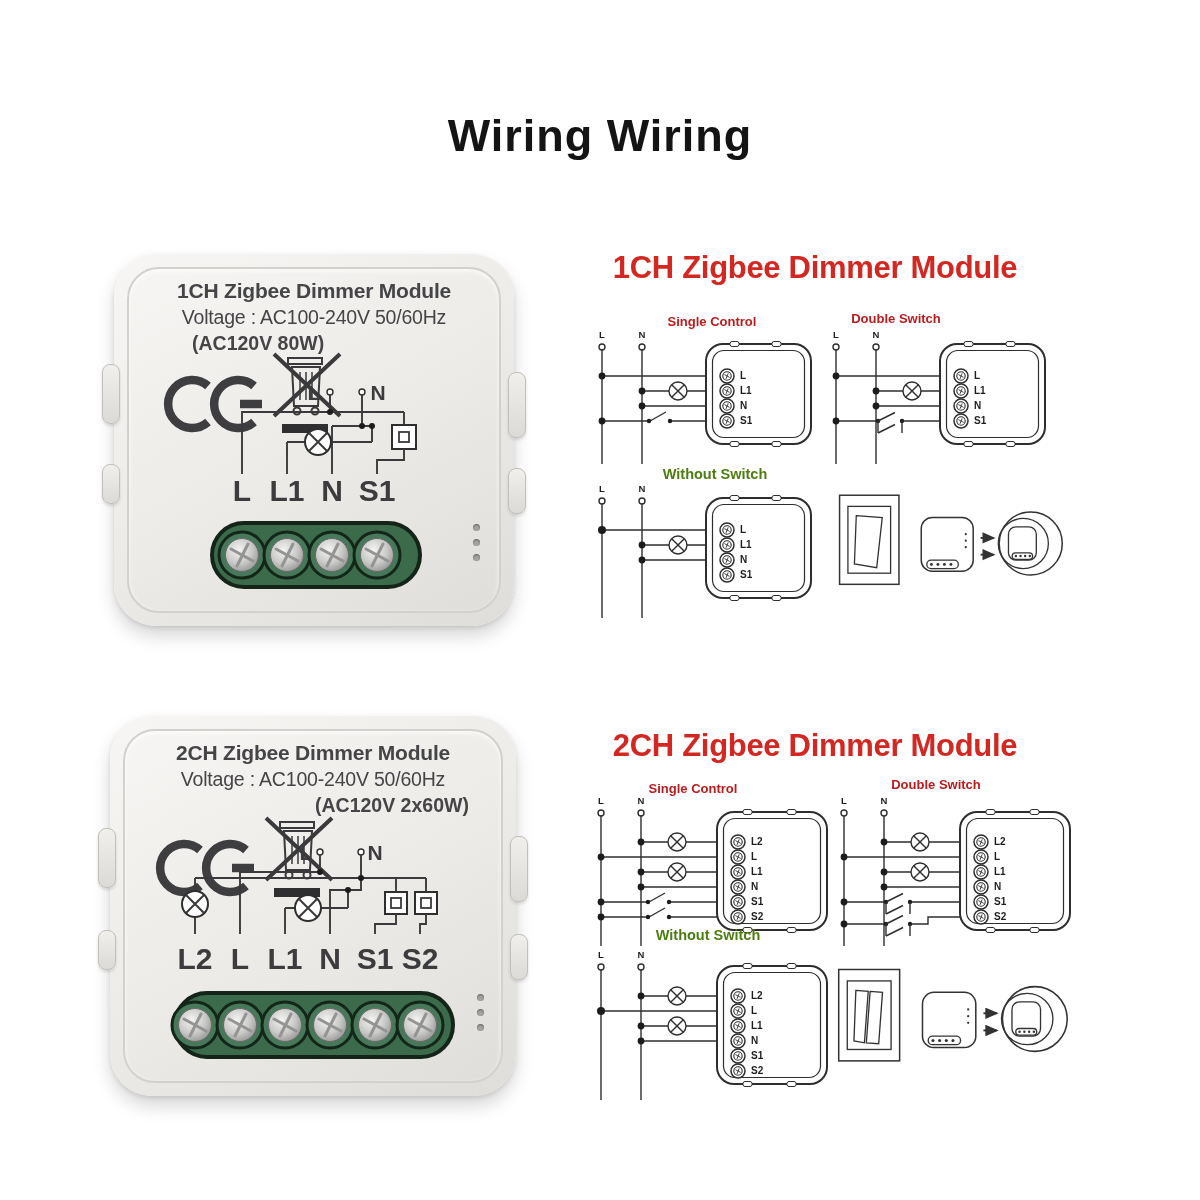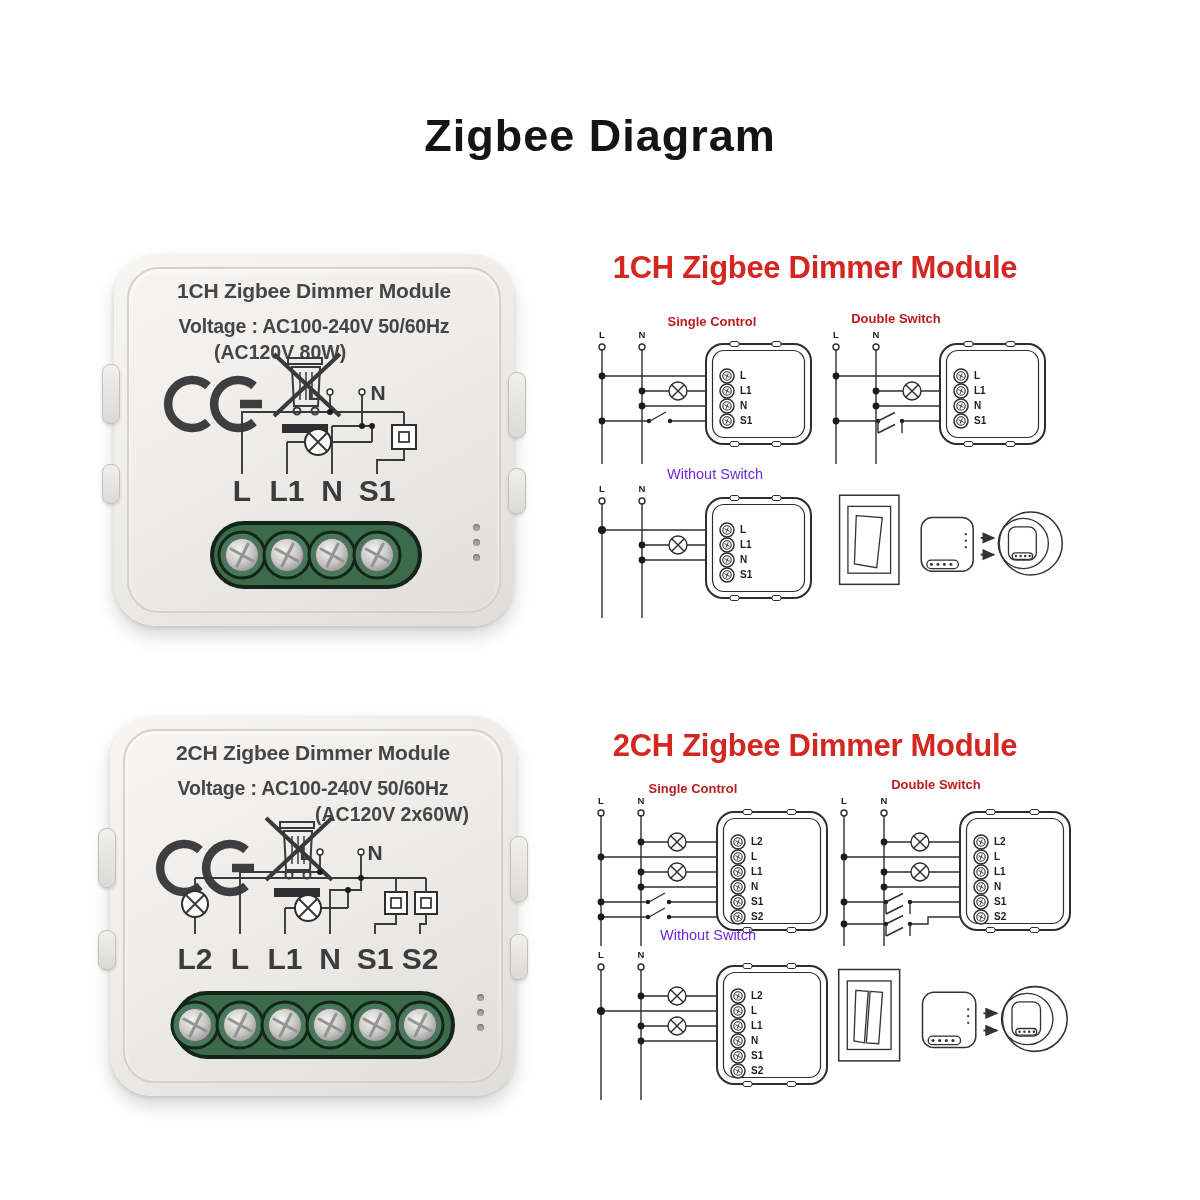--- a/index.html
+++ b/index.html
@@ -11,40 +11,40 @@
   
   .device{position:absolute;border-radius:42px;
           background:linear-gradient(150deg,#f7f6f4 0%,#eceae7 55%,#dfddd9 100%);
           box-shadow:0 10px 18px rgba(0,0,0,.16),0 2px 4px rgba(0,0,0,.10);}
   .device .panel{position:absolute;inset:13px;border:2px solid #d3d1ce;border-radius:32px;
           box-shadow:inset 0 2px 5px rgba(255,255,255,.8);}
   .tab{position:absolute;background:linear-gradient(#f1efec,#dcdad6);
        border:1px solid #c2c0bd;border-radius:8px;box-shadow:0 2px 3px rgba(0,0,0,.12);}
   .dtext{position:absolute;left:0;right:0;top:25px;text-align:center;color:#454548;}
   .dt1{font-size:21px;font-weight:700;letter-spacing:-.2px;}
-  .dt2{font-size:19.5px;font-weight:700;letter-spacing:-.2px;margin-top:12px;}
+  .dt2{font-size:19.5px;font-weight:400;letter-spacing:-.2px;margin-top:3px;}
   .dt3{font-size:19.5px;font-weight:700;text-align:left;margin-top:3px;}
   .trow span{position:absolute;transform:translateX(-50%);font-size:30px;font-weight:700;color:#3c3c3f;}
   .leds{position:absolute;display:flex;flex-direction:column;gap:8px;}
   .leds i{width:7px;height:7px;border-radius:50%;background:#a6a4a1;box-shadow:inset 0 1px 2px rgba(0,0,0,.4);}
   
   svg{position:absolute;overflow:visible;}
   .wire{stroke:#2e2e2e;stroke-width:1.4;fill:none;}
   .wire2{stroke:#3a3a3c;stroke-width:1.9;fill:none;}
   .dot{fill:#1c1c1c;stroke:none;}
   .sym{stroke:#2e2e2e;fill:#fff;}
   .oc{fill:#fff;stroke:#2e2e2e;stroke-width:1.4;}
   .slab{font:700 9.5px "Liberation Sans",sans-serif;fill:#1d1d1d;text-anchor:middle;}
   .tlab{font:700 10px "Liberation Sans",sans-serif;fill:#1d1d1d;}
   .mlab{font:700 21px "Liberation Sans",sans-serif;fill:#3c3c3f;text-anchor:middle;}
   .ink{stroke:#3a3a3c;fill:none;stroke-width:2;}
   .red{position:absolute;left:560px;width:510px;text-align:center;
        font-size:31px;font-weight:700;color:#d32722;letter-spacing:-.3px;}
   .sub{position:absolute;transform:translateX(-50%);font-size:13px;font-weight:600;color:#b91c1c;}
-  .sub2{position:absolute;transform:translateX(-50%);font-size:14.5px;font-weight:400;color:#6d28d9;}
+  .sub2{position:absolute;transform:translateX(-50%);font-size:14.5px;font-weight:700;color:#4d7c0f;}
   #lampS line,#sw2 line{stroke:#2e2e2e;stroke-width:1.4;}
   .skt{stroke:#333;fill:#fff;stroke-width:1.6;}
   .sktn{stroke:#333;fill:none;stroke-width:1.4;}
 </style>
 </head>
 <body>
 
 <svg width="0" height="0" style="position:absolute" aria-hidden="true">
 <defs>
   <radialGradient id="gSilver" cx="40%" cy="35%" r="75%">
@@ -103,32 +103,32 @@
         <path d="M-11,-6 L11,6 M-5,11 L6,-11" stroke="#949494" stroke-width="3" stroke-linecap="round"></path>
       </g>
   <marker id="arr" markerWidth="9" markerHeight="8" refX="6" refY="3" orient="auto">
         <path d="M0,0 L7,3 L0,6 z" fill="#333"></path>
       </marker>
 </defs>
 </svg>
 
 <div class="page">
 
-  <div class="title">Zigbee Diagram</div>
+  <div class="title">Wiring Wiring</div>
 
   <div class="device" style="left:114px;top:254px;width:400px;height:372px">
     <div class="tab" style="left:-12px;top:110px;width:16px;height:58px"></div>
     <div class="tab" style="left:-12px;top:210px;width:16px;height:38px"></div>
     <div class="tab" style="right:-12px;top:118px;width:16px;height:64px"></div>
     <div class="tab" style="right:-12px;top:214px;width:16px;height:44px"></div>
     <div class="panel"></div>
     <div class="dtext">
       <div class="dt1">1CH Zigbee Dimmer Module</div>
       <div class="dt2">Voltage : AC100-240V 50/60Hz</div>
-      <div class="dt3" style="margin-left:100px">(AC120V 80W)</div>
+      <div class="dt3" style="margin-left:78px">(AC120V 80W)</div>
     </div>
     <svg style="left:54px;top:114px" width="96" height="70" viewBox="0 0 96 70">
       <path d="M40,18 A24,24 0 1 0 40,54" fill="none" stroke="#3e3e41" stroke-width="8.5"></path>
       <path d="M86,18 A24,24 0 1 0 86,54" fill="none" stroke="#3e3e41" stroke-width="8.5"></path>
       <path d="M72,36 H94" stroke="#3e3e41" stroke-width="8.5"></path>
     </svg>
     <svg style="left:156px;top:100px" width="76" height="96" viewBox="0 0 76 96">
       <rect x="18" y="4" width="34" height="6" class="ink"></rect>
       <path d="M22,13 L50,13 L48,52 L24,52 Z" class="ink"></path>
       <path d="M30,18 V46 M36,18 V46 M42,18 V46" stroke="#3a3a3c" stroke-width="1.5"></path>

